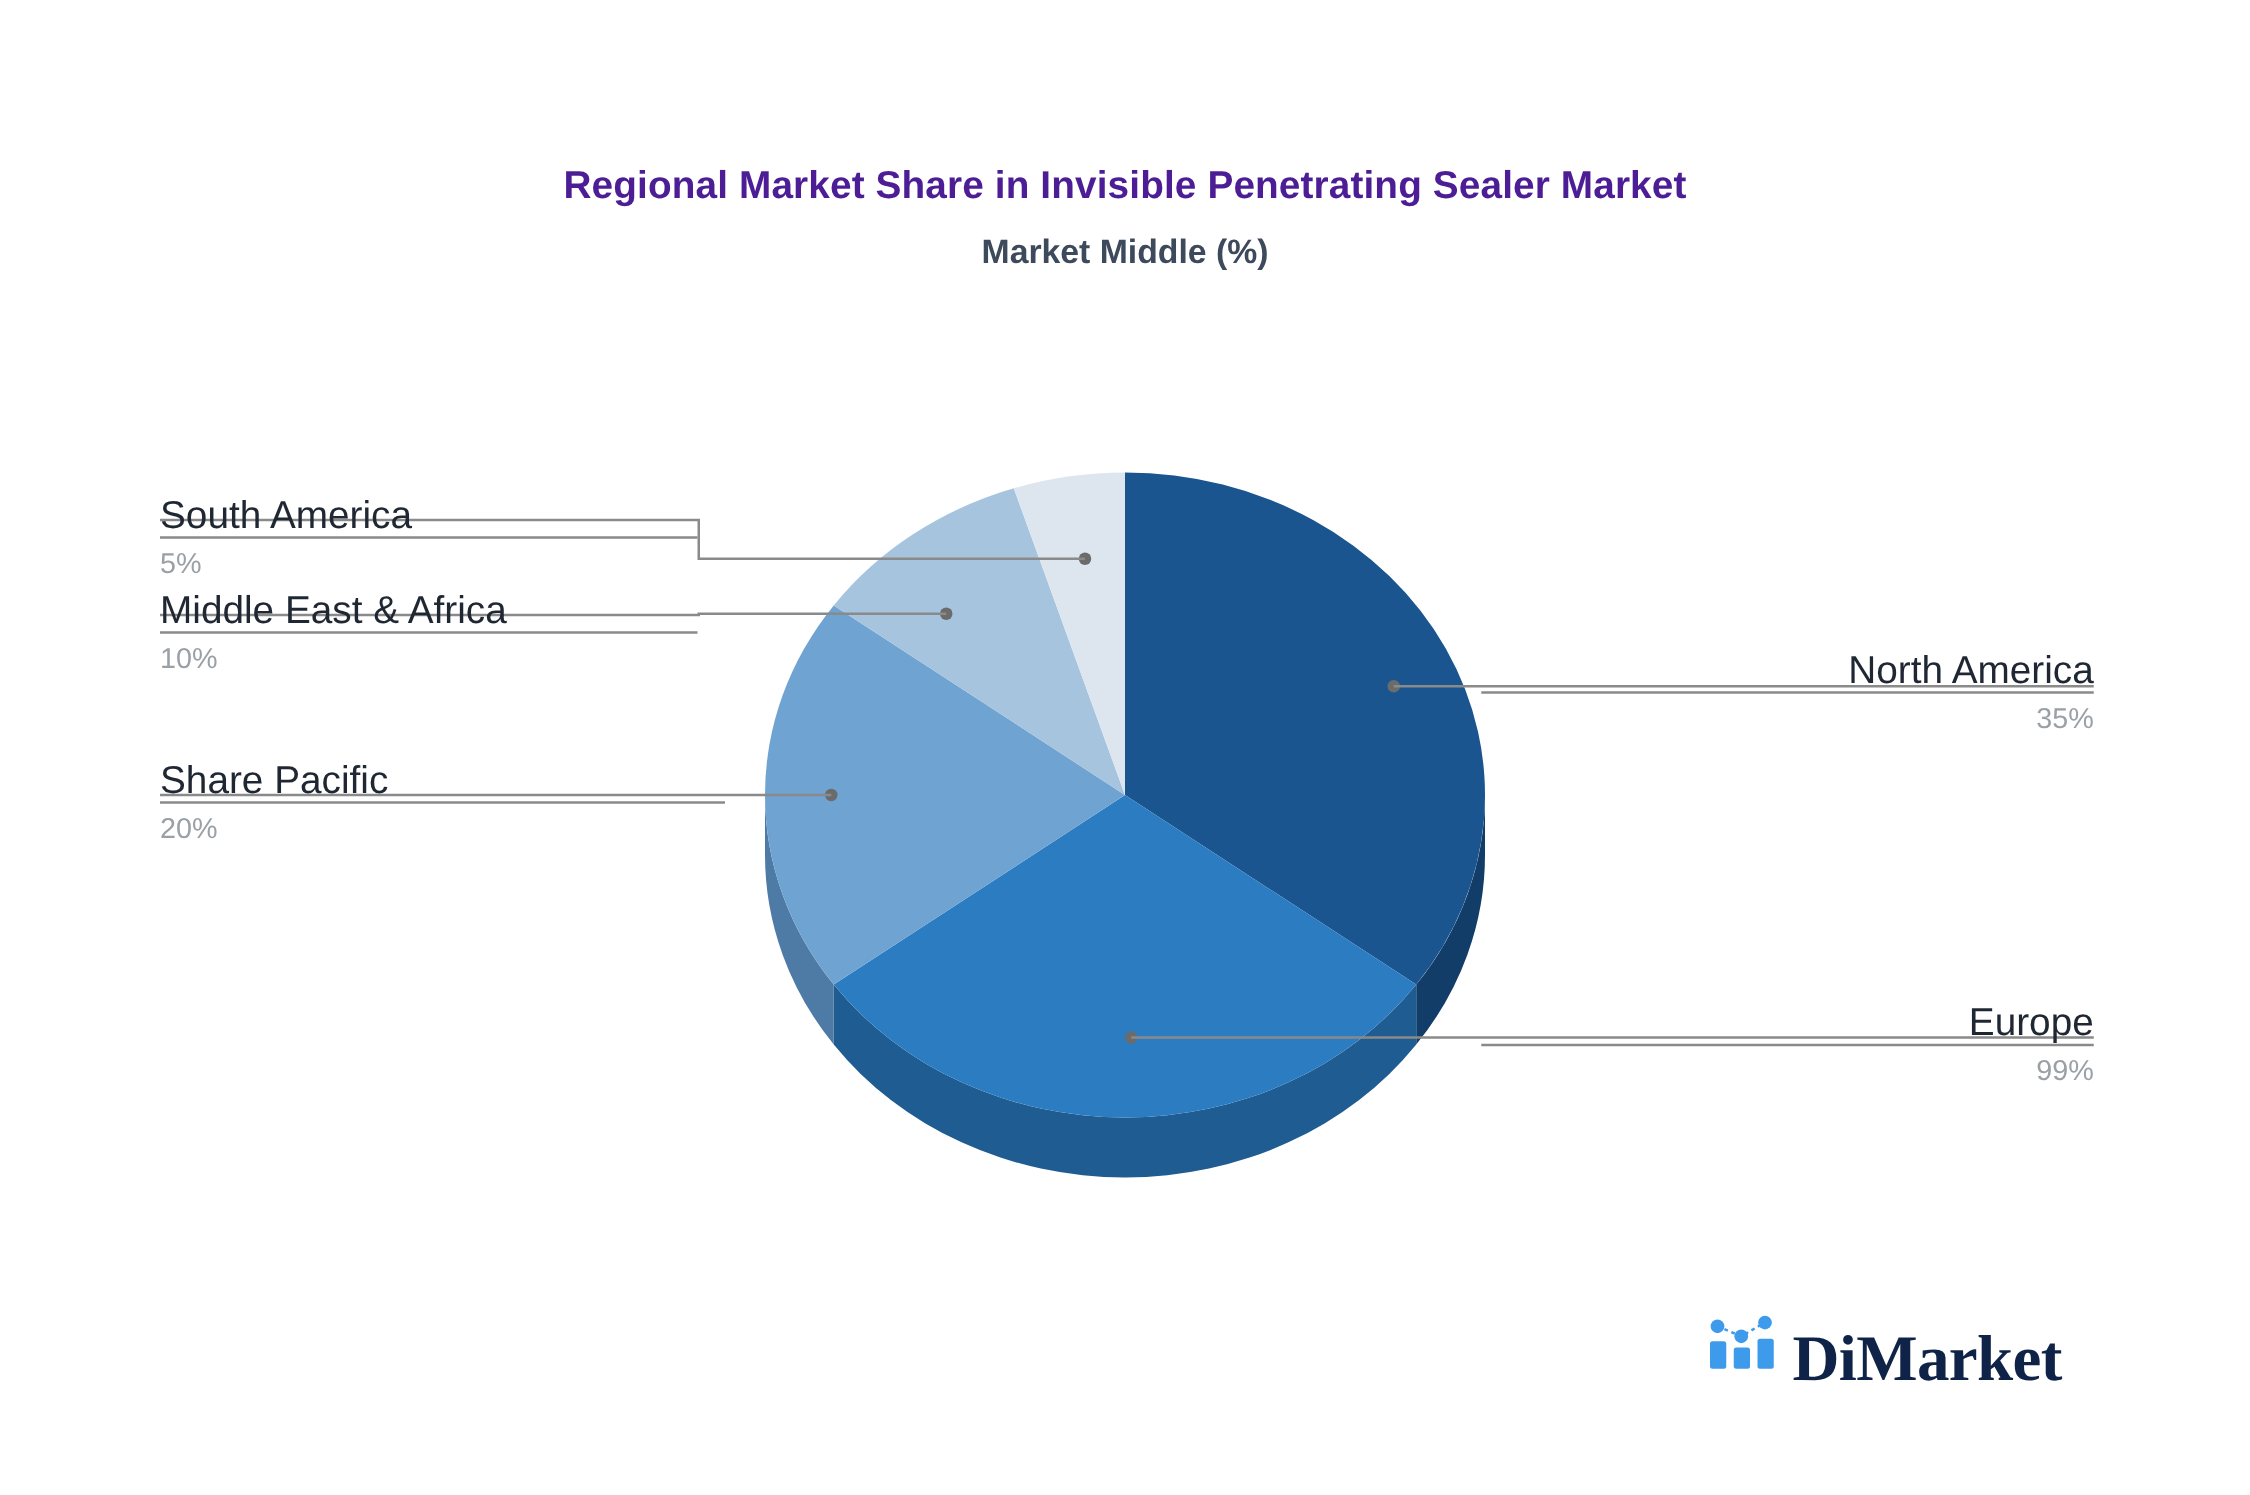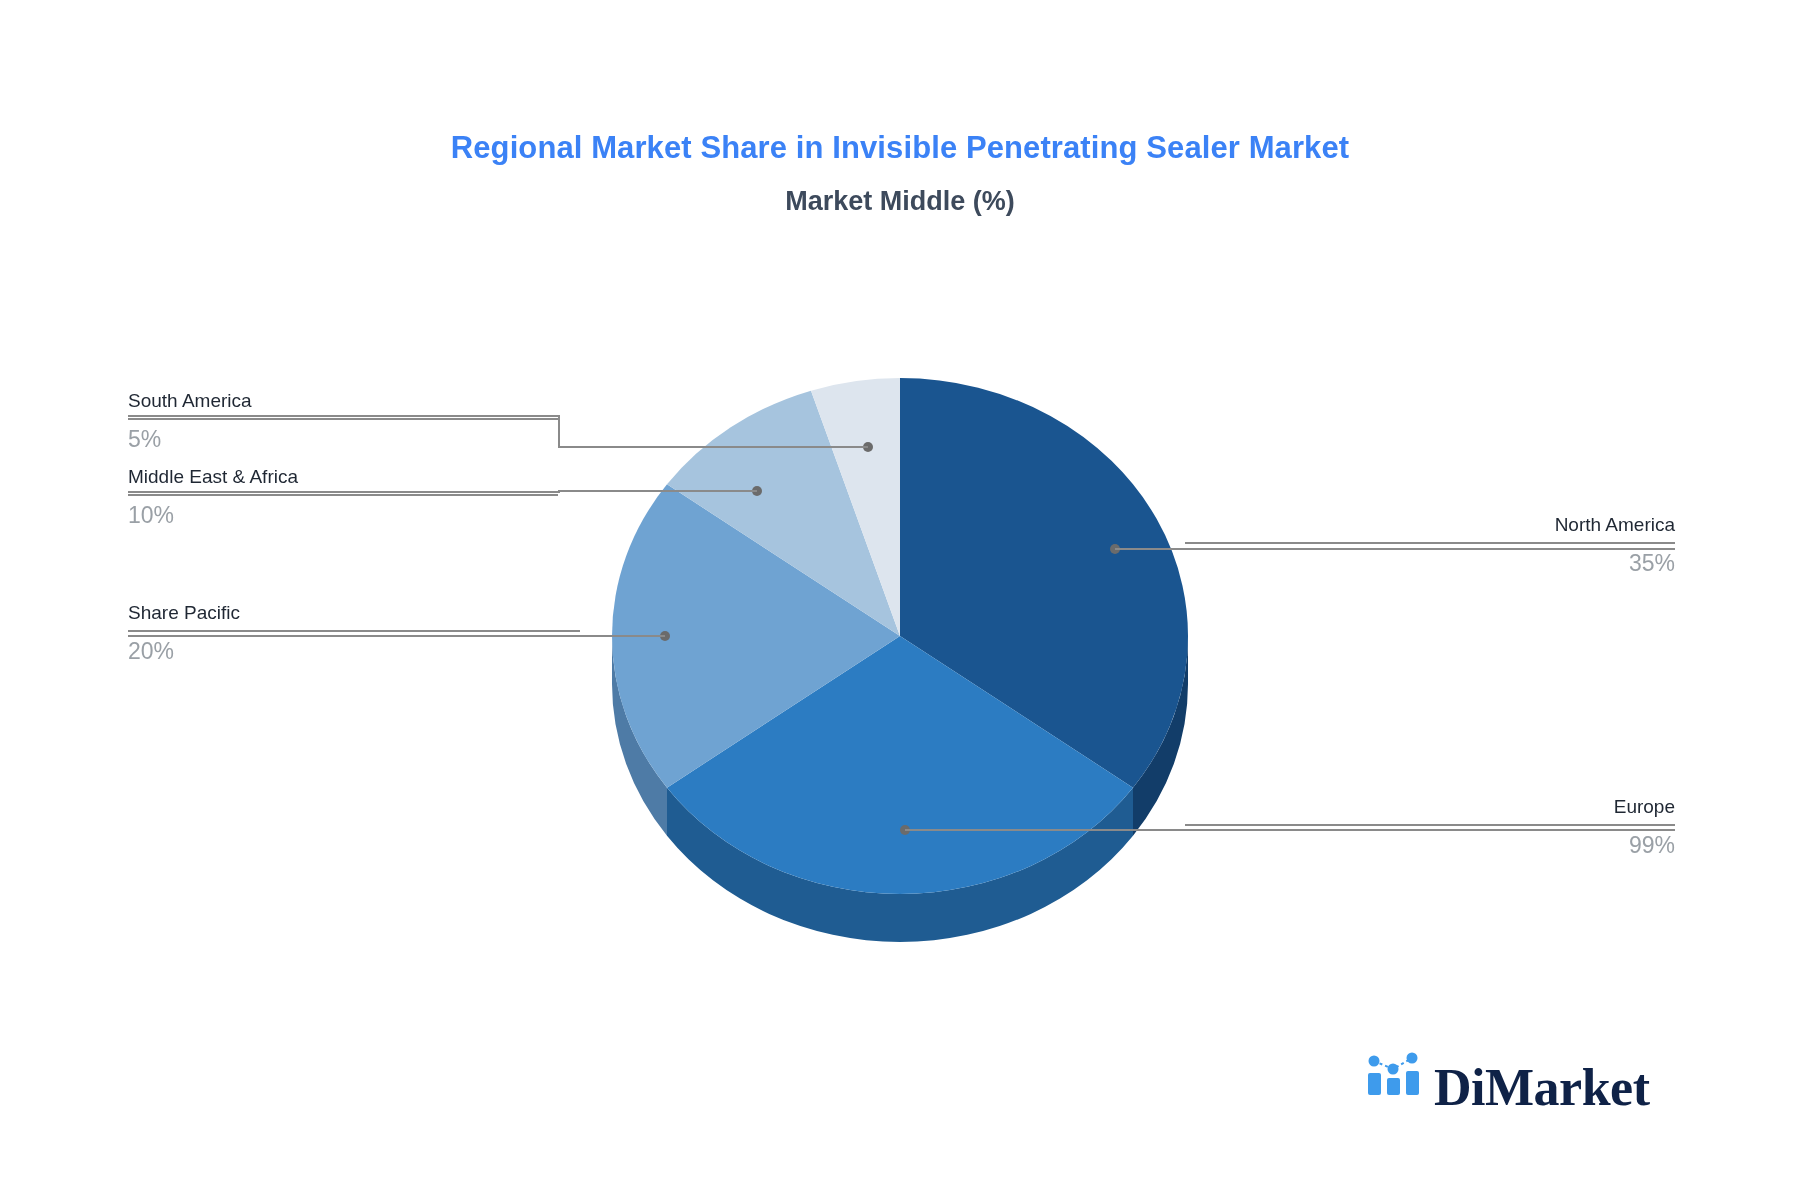--- a/index.html
+++ b/index.html
@@ -18,21 +18,21 @@
 
   
   #chart-title {
     position: absolute;
     left: 0;
     top: 130px;
     width: 1800px;
     text-align: center;
     font-size: 31px;
     font-weight: bold;
-    color: #3b82f6;
+    color: #4c1d95;
     letter-spacing: 0.1px;
   }
   #chart-subtitle {
     position: absolute;
     left: 0;
     top: 186px;
     width: 1800px;
     text-align: center;
     font-size: 27px;
     font-weight: bold;
@@ -48,24 +48,25 @@
     height: 1196px;
   }
   #chart-svg { display: block; }
 
   
   .callout {
     position: absolute;
     font-family: "Liberation Sans", sans-serif;
   }
   .callout .cat {
-    font-size: 19px;
+    font-size: 31px;
     color: #1f2733;
     white-space: nowrap;
     line-height: 30px;
+    margin-top: 11px;
   }
   .callout .val {
     font-size: 23px;
     color: #9aa0a6;
     white-space: nowrap;
     line-height: 30px;
     padding-top: 4px;
   }
   .callout .rule {
     height: 0;

